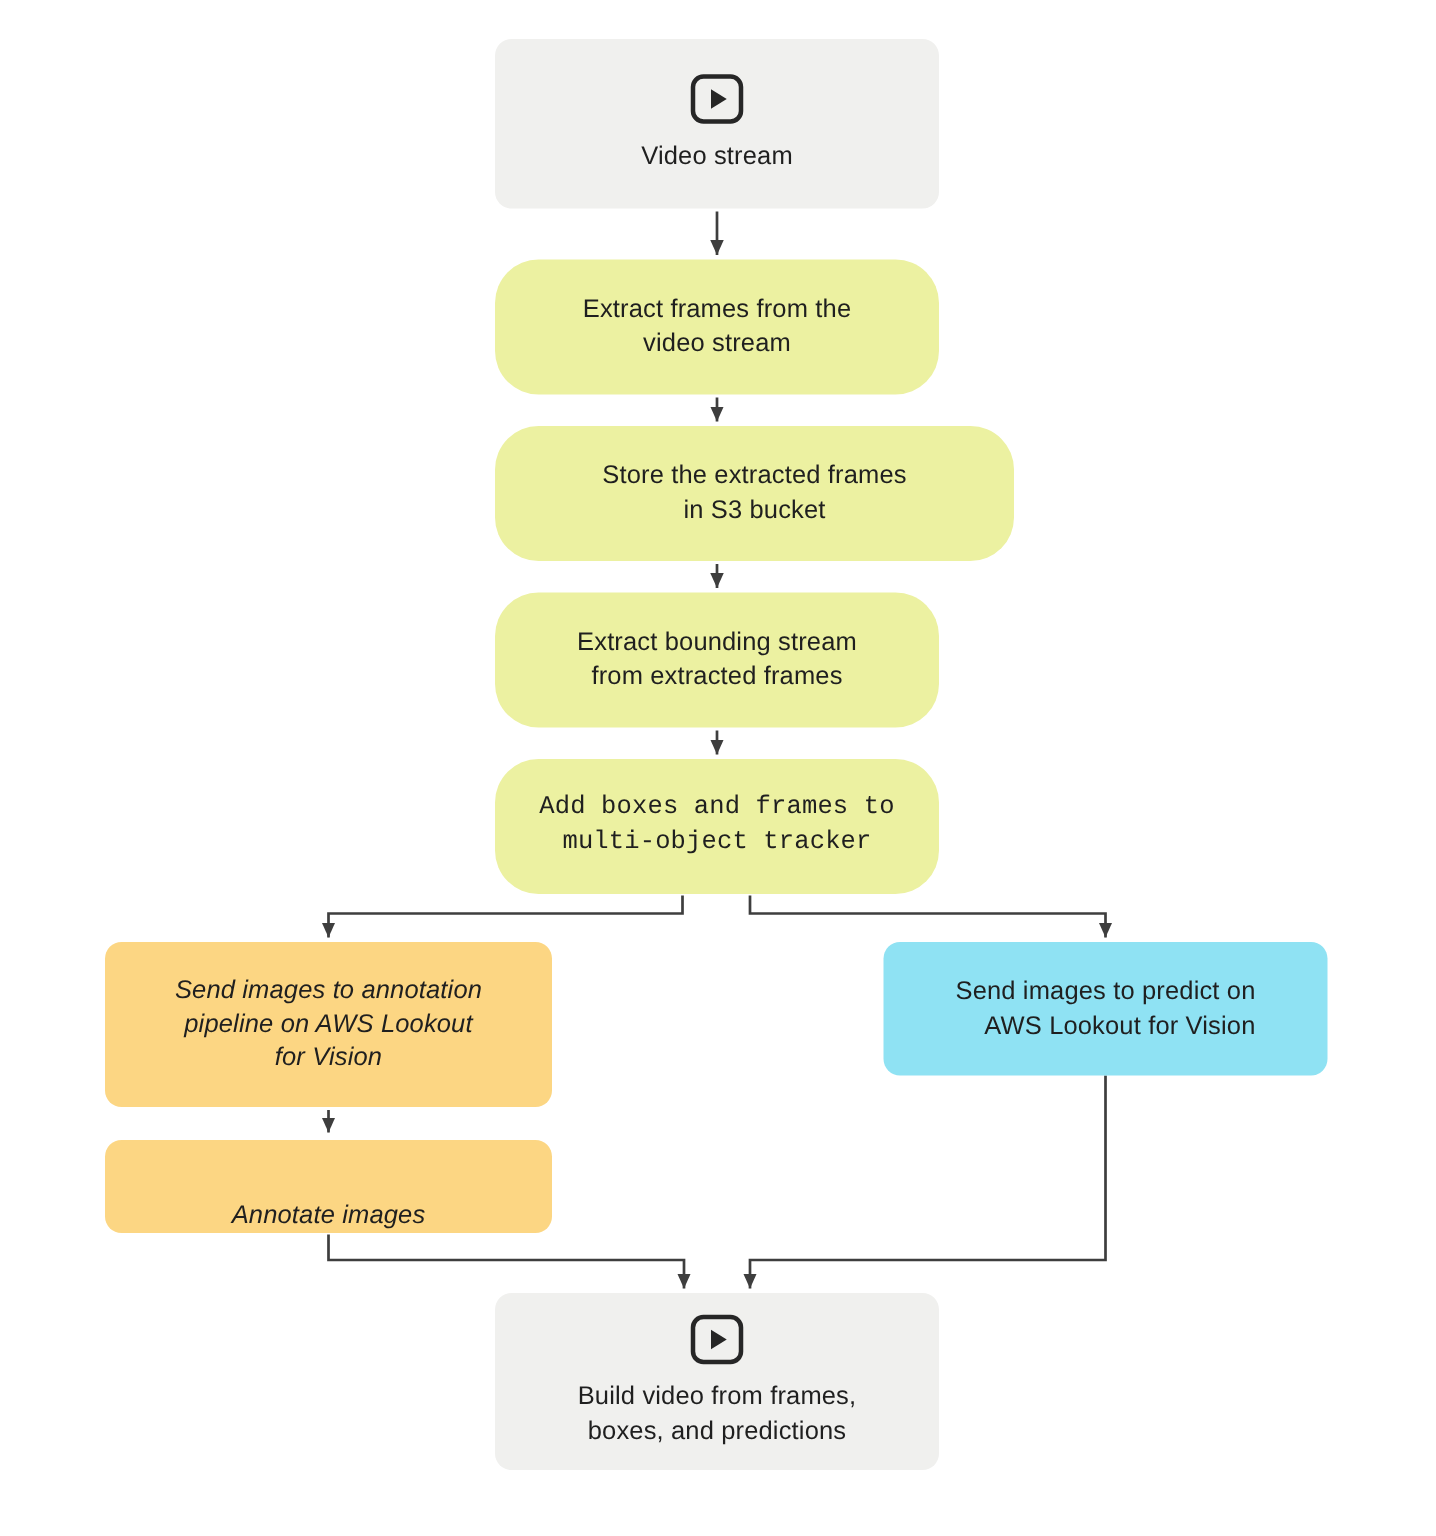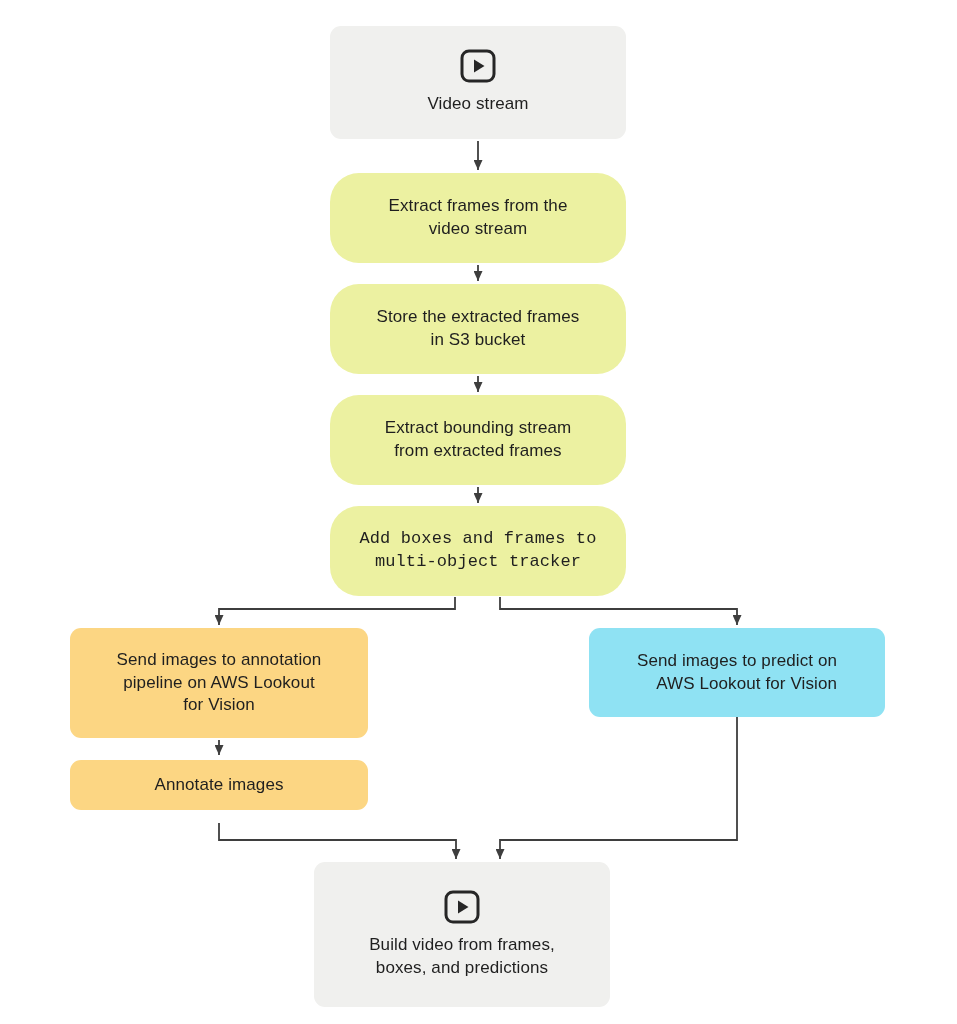--- a/index.html
+++ b/index.html
@@ -43,35 +43,35 @@
     color: var(--text);
     font-size: 17px;
     line-height: 1.33;
   }
   .node .label {
     white-space: pre-line;
     letter-spacing: 0.1px;
   }
   .node--neutral   { background: var(--neutral-box); }
   .node--process   { background: var(--process-box); border-radius: 29px; }
-  .node--annotation{ background: var(--annotation-box); }
+  .node--annotation{ background: var(--annotation-box); font-style: italic; }
   .node--prediction{ background: var(--prediction-box); text-align: right; }
 
   .icon-wrap { line-height: 0; }
 
   
   #n-video    { left: 330px; top: 26px;  width: 296px; height: 113px; }
   #n-extract  { left: 330px; top: 173px; width: 296px; height: 90px; }
-  #n-store    { left: 330px; top: 284px; width: 296px; height: 90px; }
+  #n-store    { left: 330px; top: 284px; width: 346px; height: 90px; }
   #n-bboxes   { left: 330px; top: 395px; width: 296px; height: 90px; }
   #n-tracker  { left: 330px; top: 506px; width: 296px; height: 90px; font-family: Liberation Mono, monospace; }
   #n-annpipe  { left: 70px;  top: 628px; width: 298px; height: 110px; }
-  #n-annotate { left: 70px;  top: 760px; width: 298px; height: 50px; }
+  #n-annotate { left: 70px;  top: 760px; width: 298px; height: 62px; justify-content: flex-end; }
   #n-predict  { left: 589px; top: 628px; width: 296px; height: 89px; }
-  #n-build    { left: 314px; top: 862px; width: 296px; height: 145px; }
+  #n-build    { left: 330px; top: 862px; width: 296px; height: 118px; }
 </style>
 </head>
 <body>
 
 <div class="canvas">
 
   <svg class="connectors" width="957" height="1024" viewBox="0 0 957 1024">
     <defs>
       <marker id="arrow" viewBox="0 0 10 9" refX="10" refY="4.5" markerWidth="10" markerHeight="9" markerUnits="userSpaceOnUse" orient="auto">
         <path d="M0,0 L10,4.5 L0,9 Z" fill="#3e3e3e"></path>

